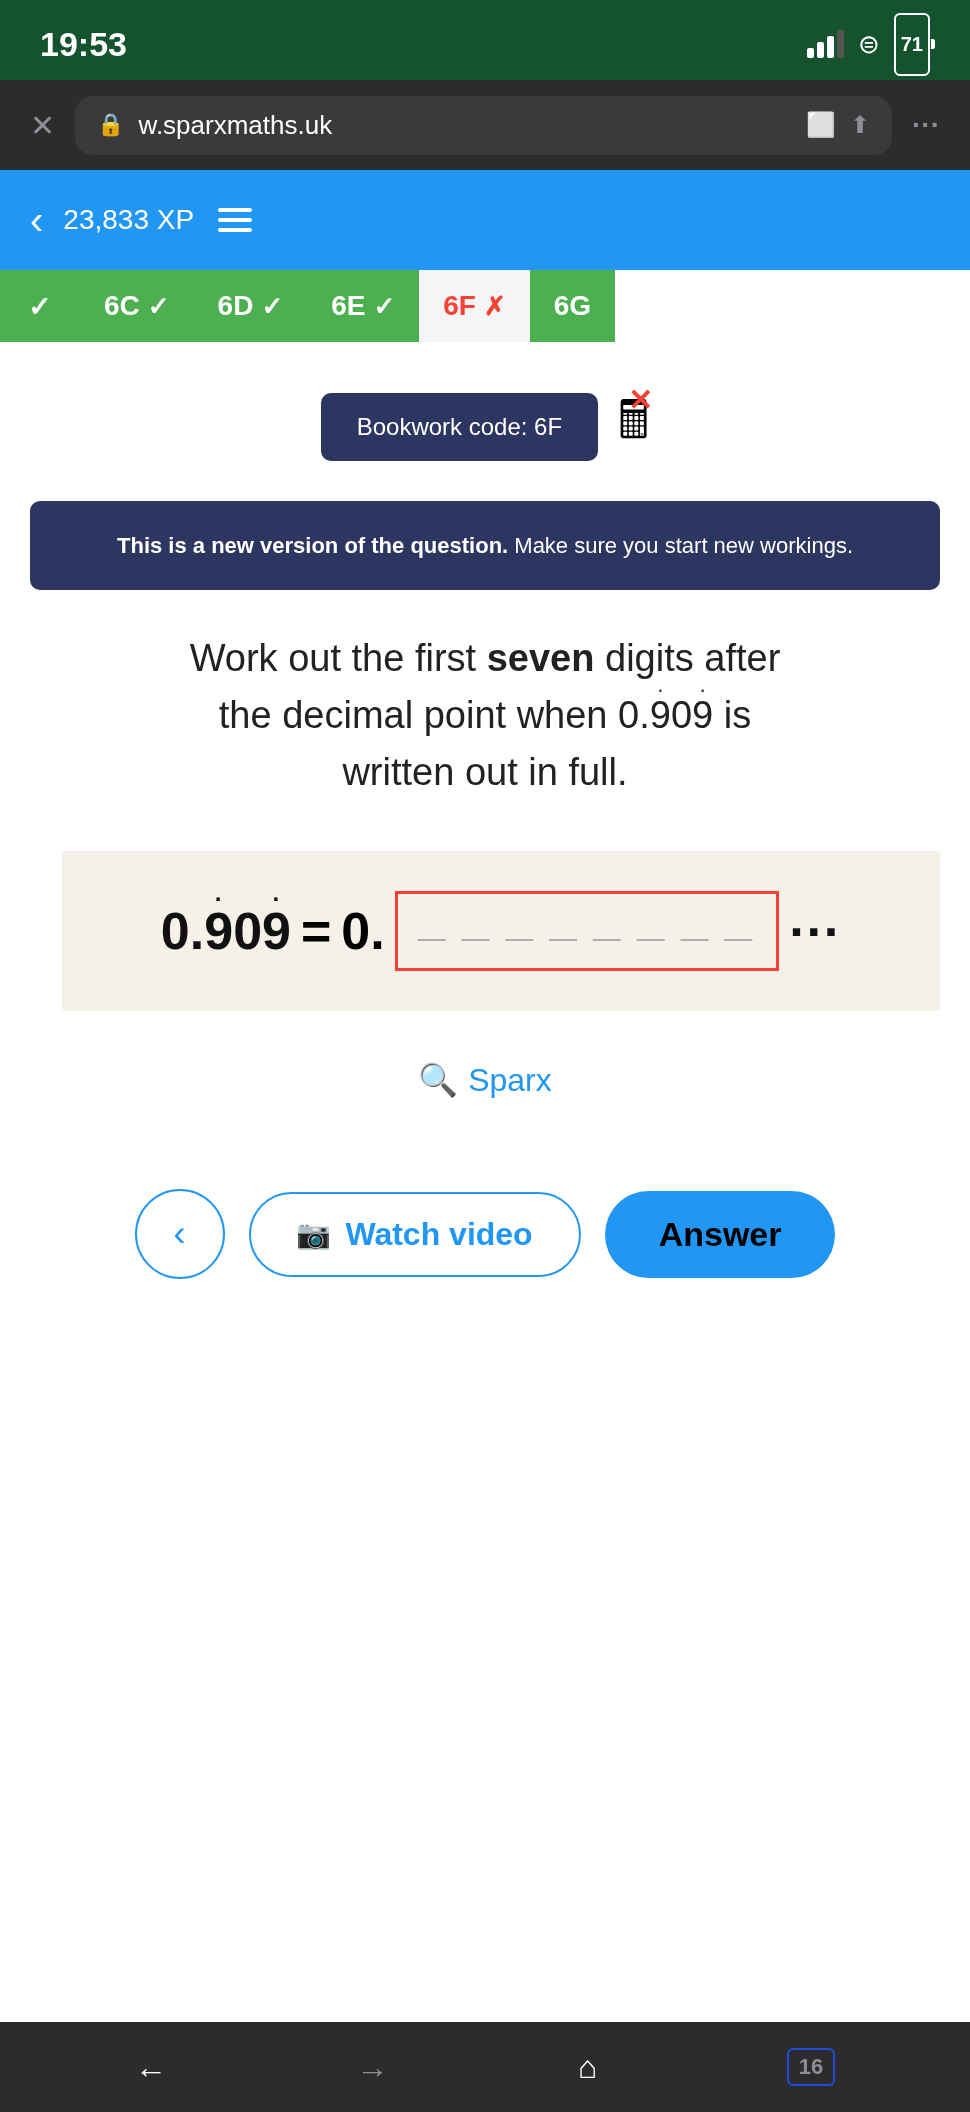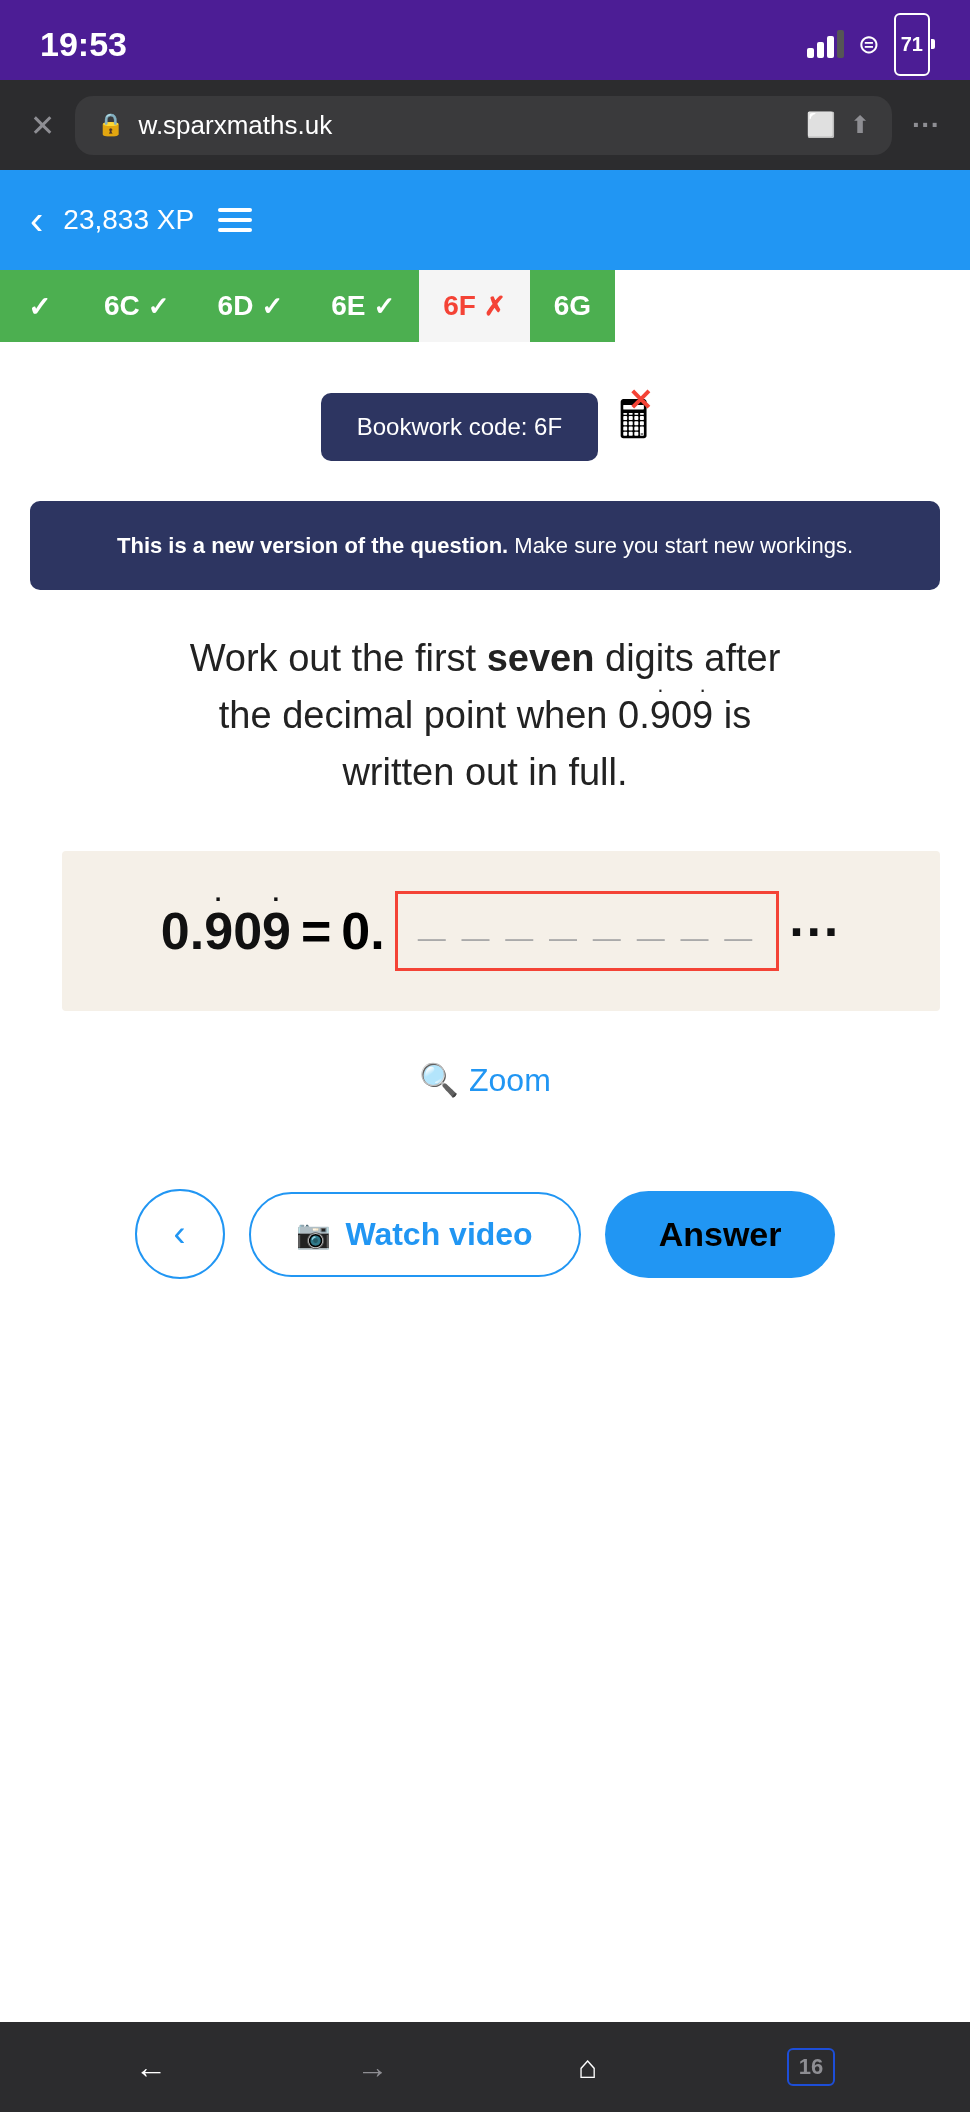--- a/index.html
+++ b/index.html
@@ -8,21 +8,21 @@
     body {
       width: 970px;
       min-height: 2112px;
       background: #1c1c1e;
       font-family: -apple-system, BlinkMacSystemFont, 'Helvetica Neue', Arial, sans-serif;
       overflow-x: hidden;
     }
 
     
     .status-bar {
-      background: #4c1d95;
+      background: #14532d;
       display: flex;
       align-items: center;
       justify-content: space-between;
       padding: 18px 40px 10px 40px;
       height: 80px;
     }
     .status-time {
       color: white;
       font-size: 34px;
       font-weight: 600;
@@ -492,21 +492,21 @@
       <span class="math-zero-point">0.</span>
       <div class="answer-input-box">
         <span class="answer-dashes">— — — — — — — —</span>
       </div>
       <span class="math-dots">···</span>
     </div>
 
     <div class="zoom-section">
       <button class="zoom-btn">
         <span style="font-size:32px;">🔍</span>
-        <span>Zoom</span>
+        <span>Sparx</span>
       </button>
     </div>
 
     <div class="action-bar">
       <button class="btn-back-circle">
         <span>‹</span>
       </button>
       <button class="btn-watch-video">
         <span class="video-camera-icon">📷</span>
         <span>Watch video</span>

